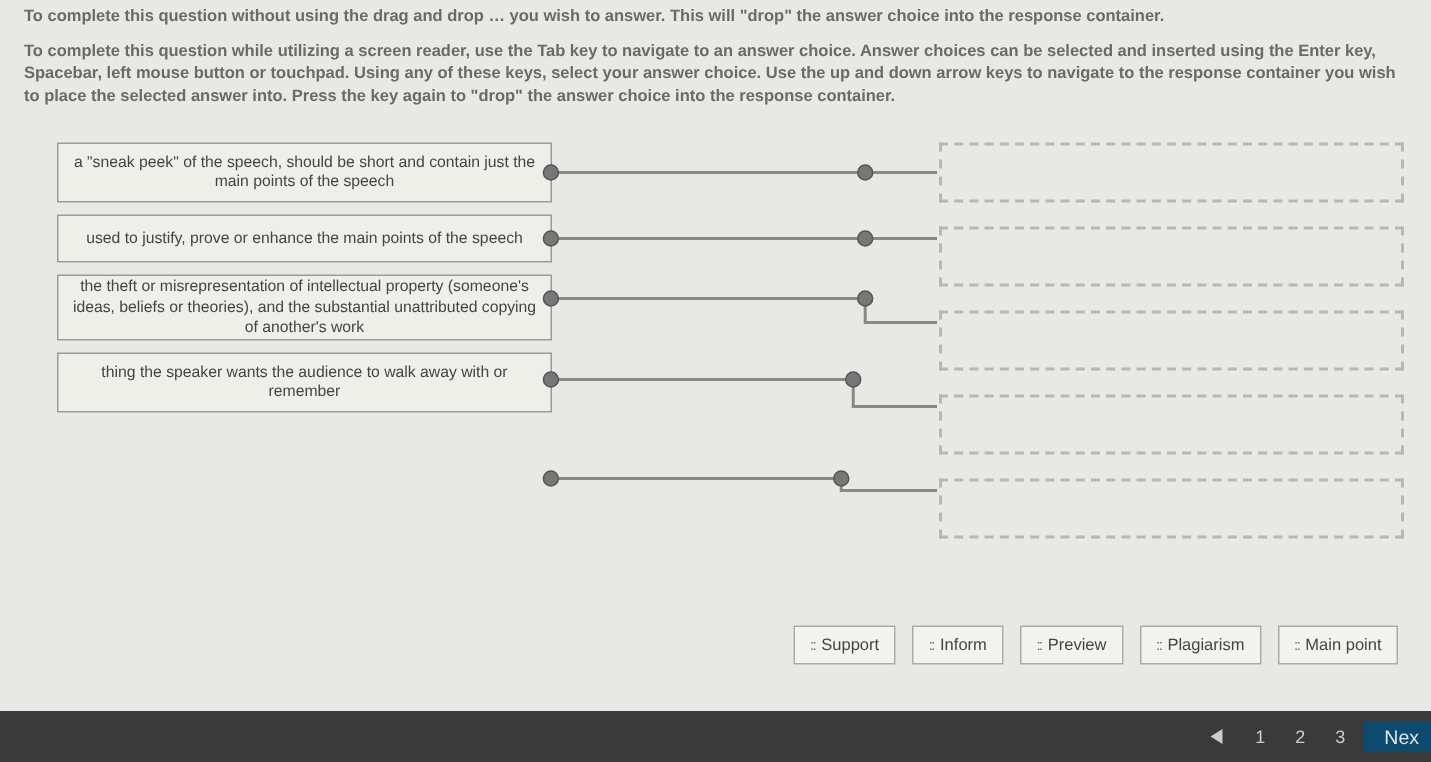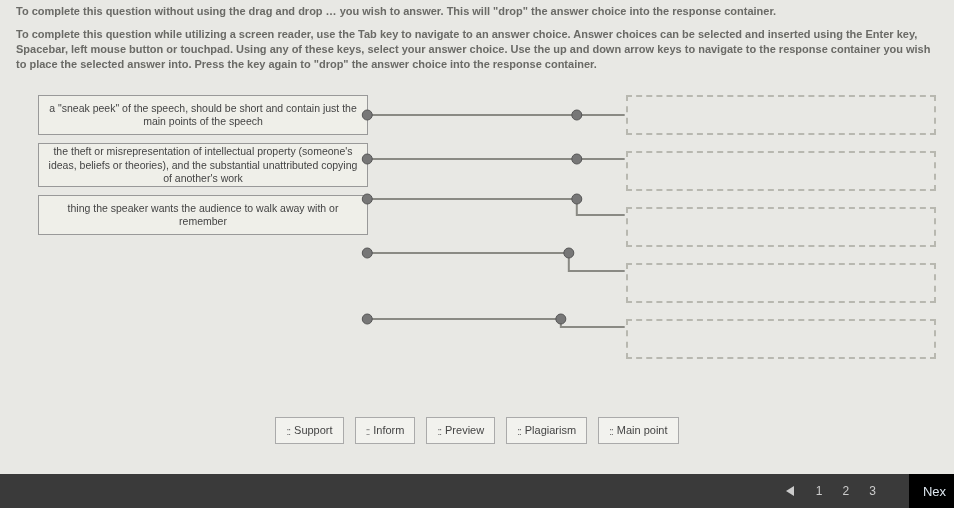--- a/index.html
+++ b/index.html
@@ -49,21 +49,21 @@
   .sb4 { height: 44px; }
   .sb5 { height: 40px; }
   .target-box {
     border: 2px dashed #b8b8b0;
     background: transparent;
     height: 40px;
     margin-bottom: 16px;
   }
   .answer-bank {
     margin: 12px 18px 0 18px;
-    text-align: center;
+    text-align: right;
     padding: 10px 0 14px 0;
   }
   .chip {
     display: inline-block;
     border: 1px solid #aaa;
     background: #f2f2ee;
     padding: 6px 10px;
     margin: 0 4px;
     font-size: 11px;
     color: #444;
@@ -96,48 +96,51 @@
     border-bottom: 5px solid transparent;
     border-right: 8px solid #ccc;
     margin-right: 12px;
   }
   .pg-num {
     color: #ccc;
     font-size: 12px;
     margin: 0 10px;
   }
   .next-btn {
-    background: #000000;
+    background: #0c4a6e;
     color: #dde6ee;
-    height: 34px;
+    height: 20px;
     padding: 0 8px 0 14px;
     display: flex;
     align-items: center;
     font-size: 13px;
-    margin-left: 23px;
+    margin-left: 2px;
   }
   svg.lines {
     position: absolute;
     top: 0; left: 0;
     width: 100%; height: 100%;
     pointer-events: none;
   }
 </style>
 </head>
 <body>
 
 <div class="instructions">
   <p>To complete this question without using the drag and drop … you wish to answer. This will "drop" the answer choice into the response container.</p>
   <p>To complete this question while utilizing a screen reader, use the Tab key to navigate to an answer choice. Answer choices can be selected and inserted using the Enter key, Spacebar, left mouse button or touchpad. Using any of these keys, select your answer choice. Use the up and down arrow keys to navigate to the response container you wish to place the selected answer into. Press the key again to "drop" the answer choice into the response container.</p>
 </div>
 
 <div class="match-area">
   <div class="left-col">
     <div class="source-box sb1">
         <span>a "sneak peek" of the speech, should be short and contain just the main points of the speech</span>
+      </div>
+    <div class="source-box sb3">
+        <span>used to justify, prove or enhance the main points of the speech</span>
       </div>
     <div class="source-box sb4">
         <span>the theft or misrepresentation of intellectual property (someone's ideas, beliefs or theories), and the substantial unattributed copying of another's work</span>
       </div>
     <div class="source-box sb5">
         <span>thing the speaker wants the audience to walk away with or remember</span>
       </div>
   </div>
 
   <svg class="lines" viewBox="0 0 900 300" preserveAspectRatio="none">

